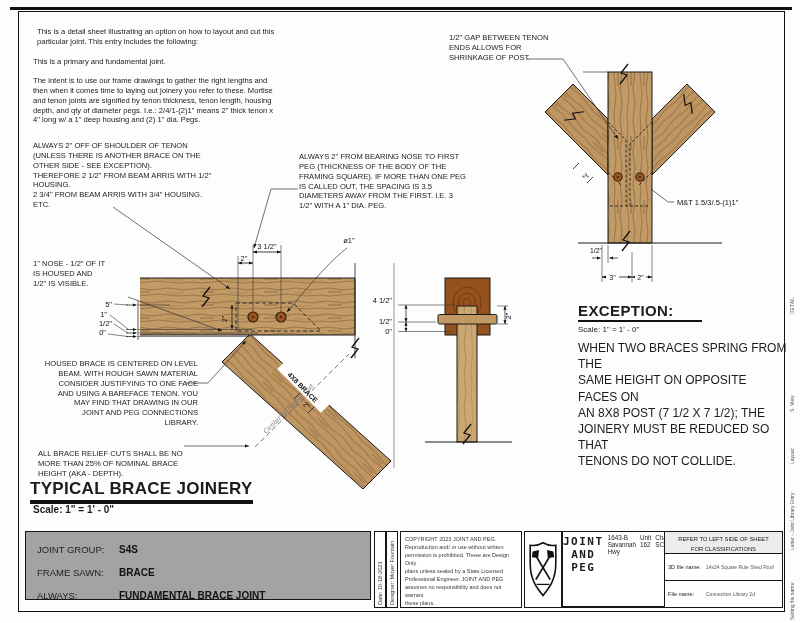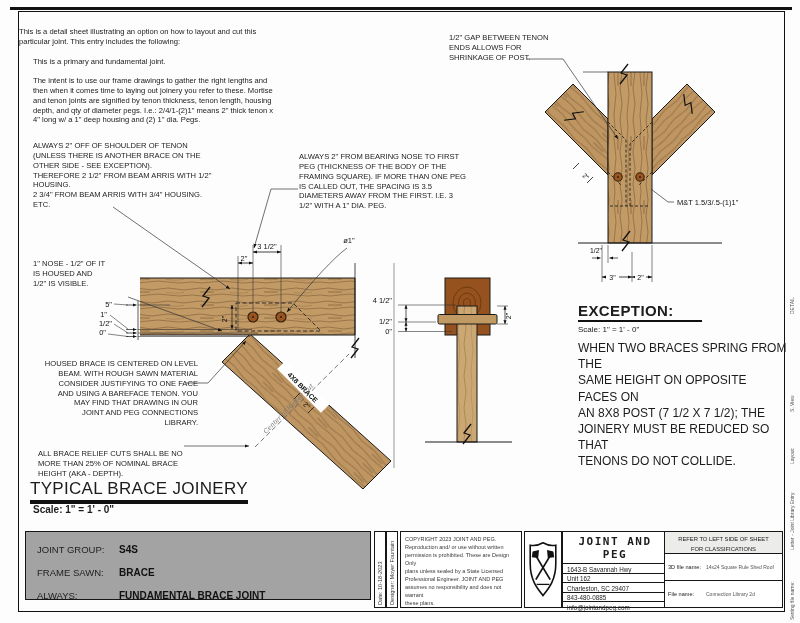--- a/index.html
+++ b/index.html
@@ -3,39 +3,39 @@
 <meta charset="utf-8">
 <style>
   * { margin:0; padding:0; box-sizing:border-box; }
   html,body { width:800px; height:623px; background:#fff; }
   body { font-family:"Liberation Sans", sans-serif; color:#1c1c1c; position:relative; }
   .sheet { position:relative; width:800px; height:623px; background:#fdfdfd; overflow:hidden; }
   .topbar { position:absolute; left:10px; top:7px; width:782px; height:3px; background:#111; }
   .frame { position:absolute; left:18px; top:11px; width:767px; height:601px; border:1.5px solid #111; }
   .note { position:absolute; font-size:7.6px; line-height:1.3; color:#1b1b1b; white-space:pre-line; }
   .drawing-layer { position:absolute; left:0; top:0; width:800px; height:623px; }
-  .main-title { position:absolute; left:30px; top:479px; font-size:17px; font-weight:normal; letter-spacing:.3px;
+  .main-title { position:absolute; left:30px; top:479px; font-size:17px; font-weight:bold; letter-spacing:.3px;
                 border-bottom:2.5px solid #111; padding-bottom:1px; box-shadow:0 2px 0 #111; }
   .main-scale { position:absolute; left:33px; top:504px; font-size:10px; font-weight:bold; }
   .exc-head { position:absolute; left:578px; top:302px; font-size:15px; font-weight:bold; letter-spacing:.4px;
               border-bottom:2px solid #111; padding-bottom:1px; padding-right:28px; }
   .exc-scale { position:absolute; left:578px; top:325px; font-size:8px; }
   .exc-body { position:absolute; left:578px; top:340px; width:210px; font-size:12px; line-height:1.35; white-space:pre-line; }
   
   .tb-box { position:absolute; border:1.4px solid #161616; background:#fff; }
   .info-box { left:25px; top:531px; width:346px; height:69px; background:#a3a3a3; padding:6px 16px 0 11px; }
   .info-row { display:flex; height:23px; align-items:center; }
   .info-label { width:82px; font-size:9.5px; color:#222; }
   .info-value { font-size:10px; font-weight:bold; color:#111; }
   .vstrip { position:absolute; top:531px; width:12px; height:77px; border:1px solid #161616; background:#fff; }
   .vtext { position:absolute; white-space:nowrap; transform:rotate(-90deg); transform-origin:0 0; font-size:5.6px; color:#333; }
   .copy-box { left:400px; top:531px; width:122px; height:77px; padding:4px 3px 0 4px; font-size:5.5px; line-height:1.45;
               color:#3a3a3a; white-space:pre-line; font-family:"Liberation Sans",sans-serif; }
   .logo-box { left:524px; top:531px; width:38px; height:77px; display:flex; align-items:center; justify-content:center; }
-  .company-box { left:562px; top:531px; width:106px; height:77px; display:flex; flex-direction:column; }
+  .company-box { left:562px; top:531px; width:106px; height:77px; display:flex; flex-direction:row; }
   .company-name { font-size:11px; font-weight:bold; letter-spacing:1.5px; text-align:center; padding:3px 0 2px 0;
                   border-bottom:1px solid #161616; font-family:"DejaVu Sans Mono",monospace; }
   .company-row { font-size:6.3px; padding:1.5px 0 0 4px; flex:1; border-bottom:1px solid #161616; }
   .company-row:last-child { border-bottom:none; }
   .library-box { left:664px; top:531px; width:119px; height:77px; background:#ececea; display:flex; flex-direction:column; }
   .library-title { font-size:15px; font-weight:bold; text-align:center; letter-spacing:.3px; padding-top:3px; height:24px;
                    border-bottom:1px solid #161616; }
   .library-refer { font-size:5.8px; text-align:center; padding-top:3px; height:22px; line-height:1.7; border-bottom:1px solid #161616; }
   .library-filerow { background:#fff; font-size:5.6px; display:flex; align-items:center; flex:1; border-bottom:1px solid #161616; padding-left:3px; }
   .library-filerow:last-child { border-bottom:none; }
@@ -247,21 +247,21 @@
       <text x="596" y="253" text-anchor="middle" font-size="6.8">1/2"</text>
       <path d="M602,277 H632" stroke="#111" stroke-width="0.8" fill="none" marker-start="url(#aW)" marker-end="url(#aE)"></path>
       <path d="M632,277 H652" stroke="#111" stroke-width="0.8" fill="none" marker-start="url(#aW)" marker-end="url(#aE)"></path>
       <rect x="606" y="271.5" width="13" height="9" fill="#fdfdfd"></rect>
       <rect x="635" y="271.5" width="11" height="9" fill="#fdfdfd"></rect>
       <text x="612.5" y="280" text-anchor="middle">3"</text>
       <text x="640.5" y="280" text-anchor="middle">2"</text>
     </g>
   </svg>
 
-  <div class="note" style="left:19px; top:27px; width:280px;">This is a detail sheet illustrating an option on how to layout and cut this
+  <div class="note" style="left:37px; top:27px; width:280px;">This is a detail sheet illustrating an option on how to layout and cut this
 particular joint. This entry includes the following:</div>
   <div class="note" style="left:33px; top:57px; width:280px;">This is a primary and fundamental joint.</div>
   <div class="note" style="left:33px; top:76px; width:282px;">The intent is to use our frame drawings to gather the right lengths and
 then when it comes time to laying out joinery you refer to these.  Mortise
 and tenon joints are signified by tenon thickness, tenon length, housing
 depth, and qty of diameter pegs.  I.e.: 2/4/1-(2)1" means 2" thick tenon x
 4" long w/ a 1" deep housing and (2) 1" dia. Pegs.</div>
   <div class="note" style="left:33px; top:141px; width:250px;">ALWAYS 2" OFF OF SHOULDER OF TENON
 (UNLESS THERE IS ANOTHER BRACE ON THE
 OTHER SIDE - SEE EXCEPTION).

